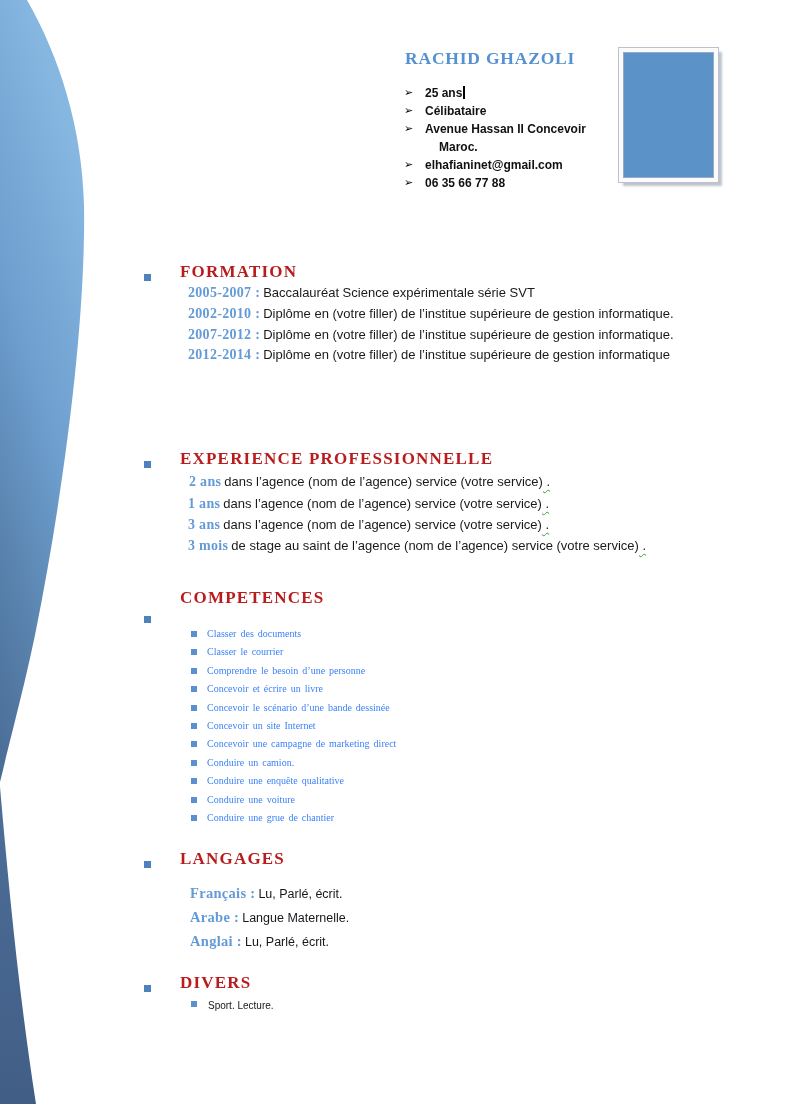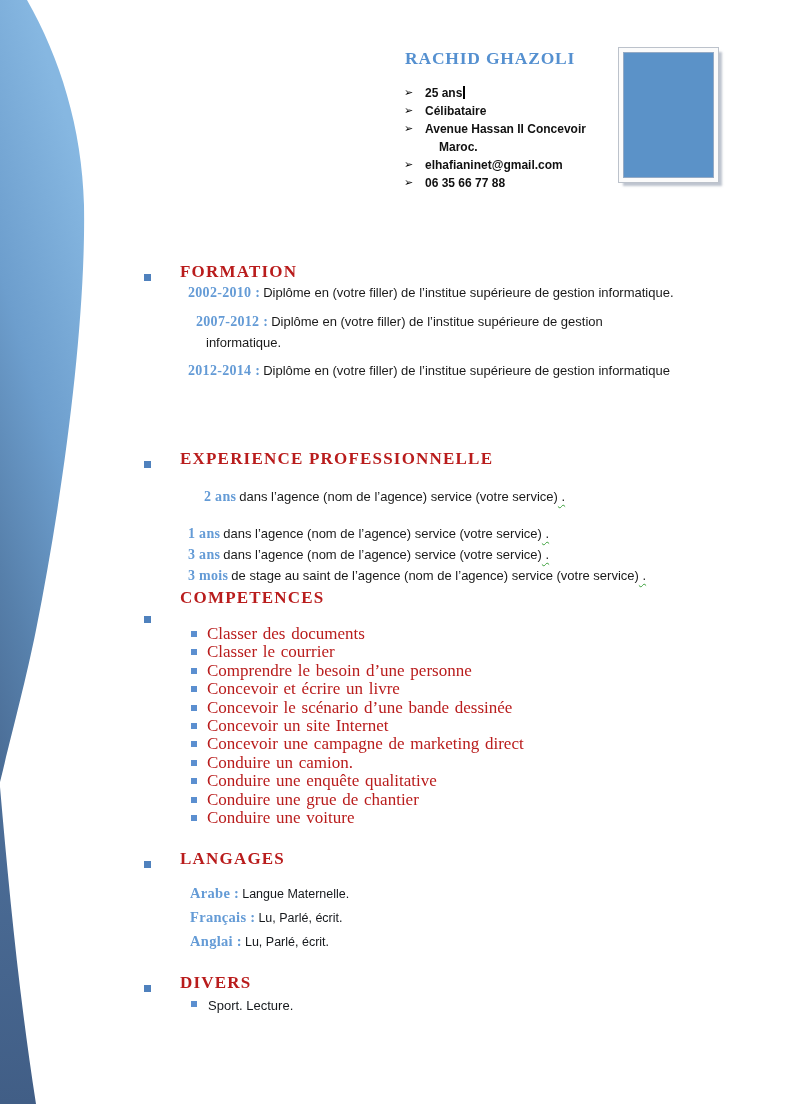--- a/index.html
+++ b/index.html
@@ -73,38 +73,38 @@
     text-decoration-color:#3aa03a;
     text-decoration-thickness:1px;
     text-underline-offset:3px;
   }
 
   
   .citems { position:absolute; left:191px; width:470px; }
   .citem {
     position:relative; padding-left:16px;
     font-family:"Liberation Serif", serif;
-    font-size:17px; color:#b91c1c;
+    font-size:10px; color:#3b82f6;
     line-height:18.4px; word-spacing:1.5px;
   }
   .citem .sqi { position:absolute; left:0; top:6px; width:6px; height:6px; background:#5b8fd0; }
 
   
   .lentries { position:absolute; left:190px; }
   .lentry { font-size:12.5px; color:#15181c; line-height:23px; }
   .llabel {
     font-family:"Liberation Serif", serif;
     font-weight:bold; font-size:14.5px; letter-spacing:0.3px;
     color:#649bd6; margin-right:3px;
   }
 
   
   .ditem {
     position:absolute; left:191px;
-    padding-left:17px; font-size:13px; color:#15181c; line-height:17px;
+    padding-left:17px; font-size:10px; color:#15181c; line-height:17px;
   }
   .ditem .sqi { position:absolute; left:0; top:4px; width:6px; height:6px; background:#5b8fd0; }
 </style>
 </head>
 <body>
 
 <div class="deco">
   <svg width="791" height="1104" viewBox="0 0 791 1104" xmlns="http://www.w3.org/2000/svg">
     <defs>
       <linearGradient id="gBig" x1="0.35" y1="0" x2="0" y2="1">
@@ -149,34 +149,37 @@
     <div class="info-item">
       <span class="arrow">➢</span>
       <span>06 35 66 77 88</span>
     </div>
   </div>
 
   <span class="sq7" style="top:274px"></span>
   <h2 class="sec-title" style="top:262px">FORMATION</h2>
   <div class="entries" style="top:283px">
     <p class="entry" style="margin:0">
+      <span class="blabel">2005-2007 :</span><span>Baccalauréat Science expérimentale série SVT</span>
+    </p>
+    <p class="entry" style="margin:0">
       <span class="blabel">2002-2010 :</span><span>Diplôme en (votre filler) de l’institue supérieure de gestion informatique.</span>
     </p>
-    <p class="entry" style="margin:8px">
+    <p class="entry" style="margin:0">
       <span class="blabel">2007-2012 :</span><span>Diplôme en (votre filler) de l’institue supérieure de gestion informatique.</span>
     </p>
     <p class="entry" style="margin:0">
       <span class="blabel">2012-2014 :</span><span>Diplôme en (votre filler) de l’institue supérieure de gestion informatique</span>
     </p>
   </div>
 
   <span class="sq7" style="top:461px"></span>
   <h2 class="sec-title" style="top:449px">EXPERIENCE PROFESSIONNELLE</h2>
   <div class="entries x" style="top:470px">
-    <p class="entry" style="margin:16px">
+    <p class="entry" style="margin:1px">
       <span class="blabel">2 ans</span><span>dans l’agence (nom de l’agence) service (votre service)</span><span class="squig"> .</span>
     </p>
     <p class="entry" style="margin:0">
       <span class="blabel">1 ans</span><span>dans l’agence (nom de l’agence) service (votre service)</span><span class="squig"> .</span>
     </p>
     <p class="entry" style="margin:0">
       <span class="blabel">3 ans</span><span>dans l’agence (nom de l’agence) service (votre service)</span><span class="squig"> .</span>
     </p>
     <p class="entry" style="margin:0">
       <span class="blabel">3 mois</span><span>de stage au saint de l’agence (nom de l’agence) service (votre service)</span><span class="squig"> .</span>
@@ -188,32 +191,32 @@
   <div class="citems" style="top:625px">
     <div class="citem"><span class="sqi"></span><span>Classer des documents</span></div>
     <div class="citem"><span class="sqi"></span><span>Classer le courrier</span></div>
     <div class="citem"><span class="sqi"></span><span>Comprendre le besoin d’une personne</span></div>
     <div class="citem"><span class="sqi"></span><span>Concevoir et écrire un livre</span></div>
     <div class="citem"><span class="sqi"></span><span>Concevoir le scénario d’une bande dessinée</span></div>
     <div class="citem"><span class="sqi"></span><span>Concevoir un site Internet</span></div>
     <div class="citem"><span class="sqi"></span><span>Concevoir une campagne de marketing direct</span></div>
     <div class="citem"><span class="sqi"></span><span>Conduire un camion.</span></div>
     <div class="citem"><span class="sqi"></span><span>Conduire une enquête qualitative</span></div>
+    <div class="citem"><span class="sqi"></span><span>Conduire une voiture</span></div>
     <div class="citem"><span class="sqi"></span><span>Conduire une grue de chantier</span></div>
-    <div class="citem"><span class="sqi"></span><span>Conduire une voiture</span></div>
   </div>
 
   <span class="sq7" style="top:861px"></span>
   <h2 class="sec-title" style="top:849px">LANGAGES</h2>
   <div class="lentries" style="top:882px">
     <div class="lentry">
+      <span class="llabel">Français :</span><span>Lu, Parlé, écrit.</span>
+    </div>
+    <div class="lentry">
       <span class="llabel">Arabe :</span><span>Langue Maternelle.</span>
-    </div>
-    <div class="lentry">
-      <span class="llabel">Français :</span><span>Lu, Parlé, écrit.</span>
     </div>
     <div class="lentry">
       <span class="llabel">Anglai :</span><span>Lu, Parlé, écrit.</span>
     </div>
   </div>
 
   <span class="sq7" style="top:985px"></span>
   <h2 class="sec-title" style="top:973px">DIVERS</h2>
   <div class="ditem" style="top:997px">
     <span class="sqi"></span><span>Sport. Lecture.</span>

